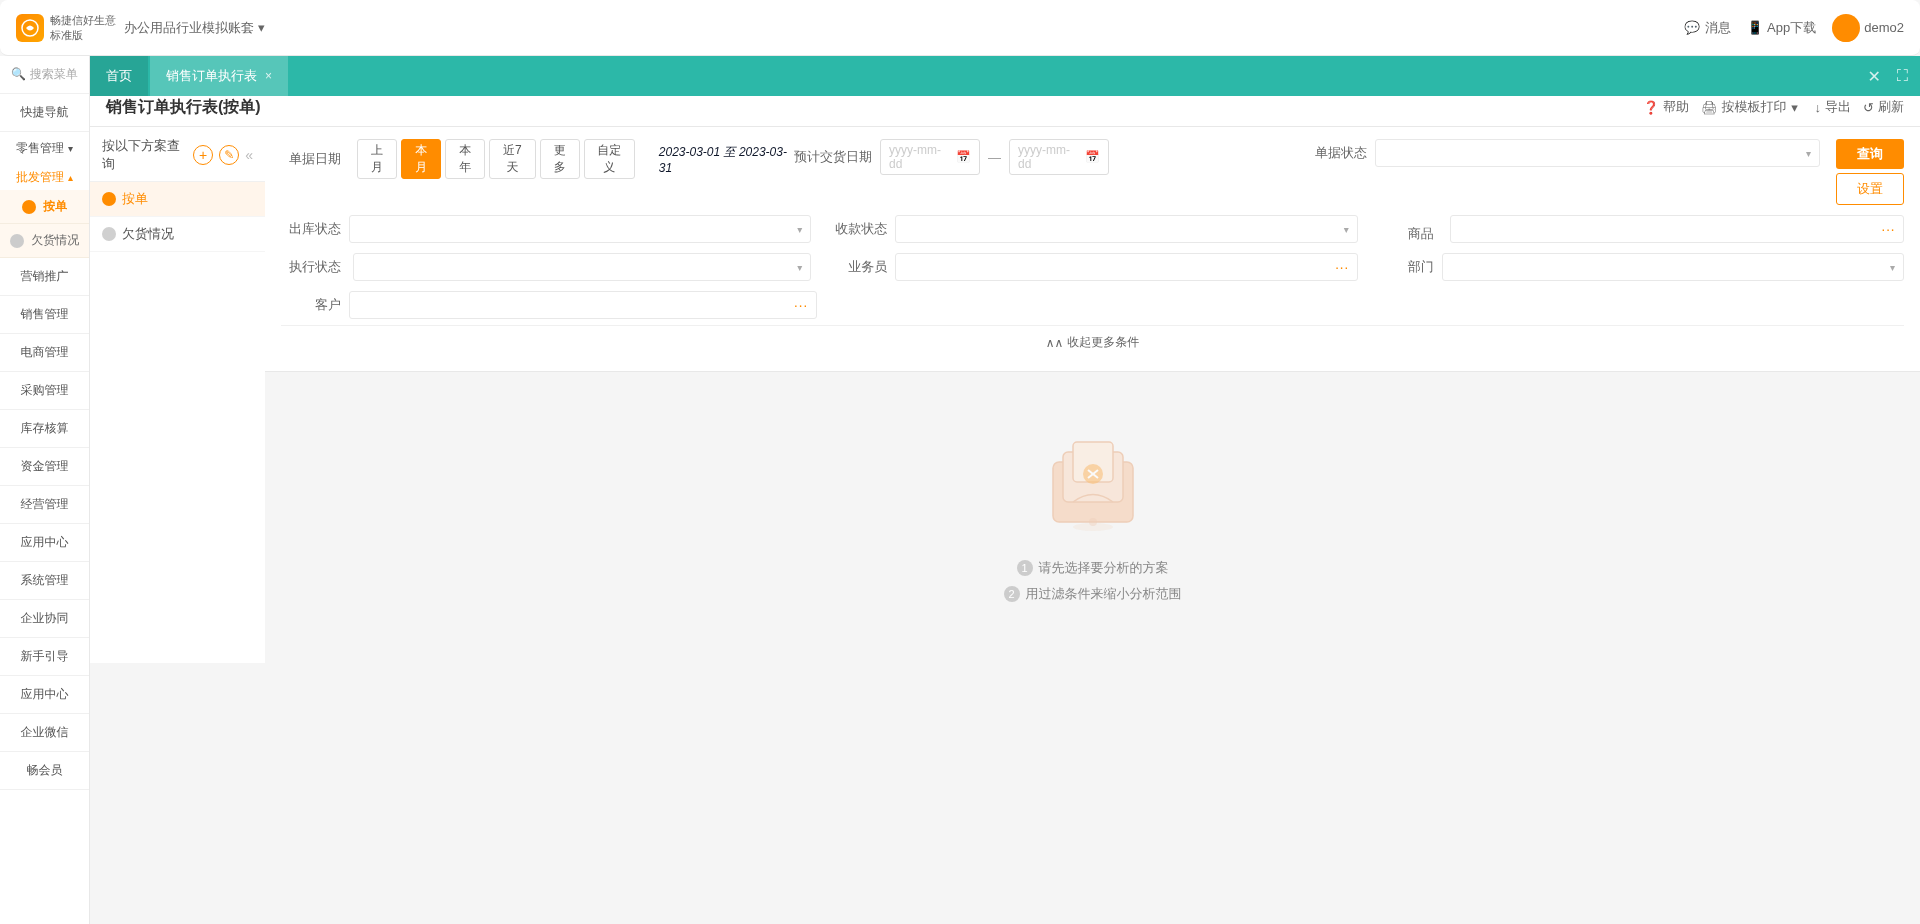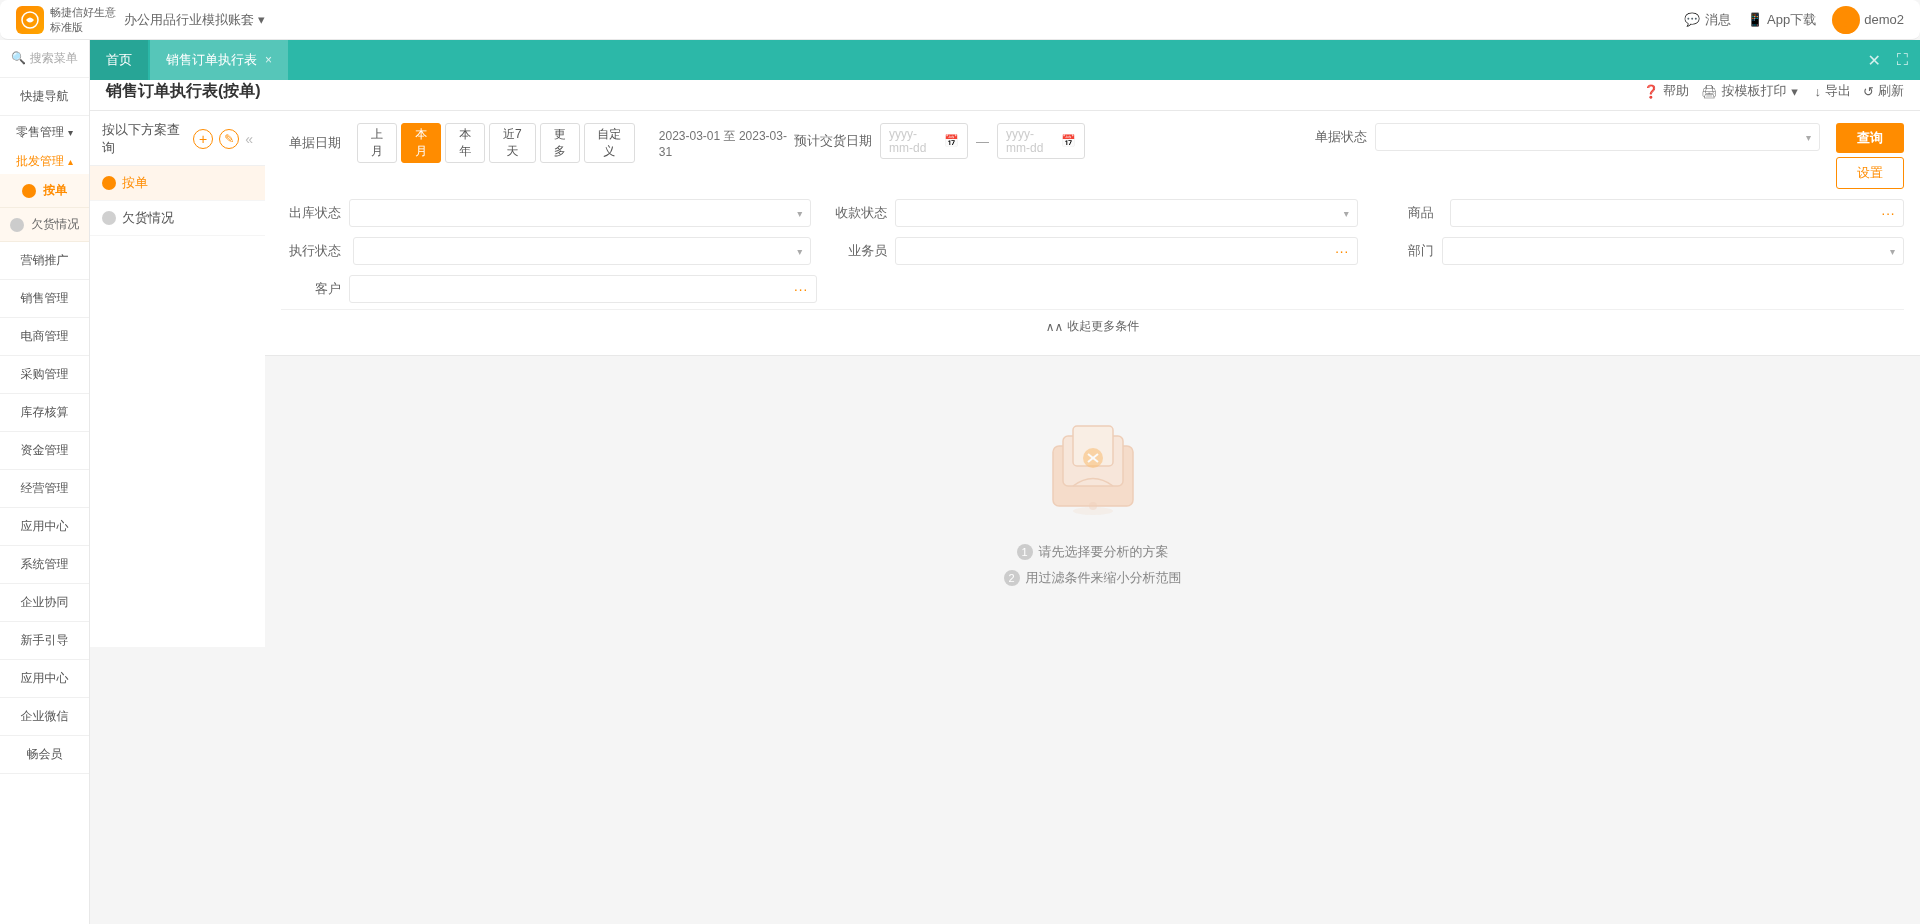--- a/index.html
+++ b/index.html
@@ -1,20 +1,20 @@
 <!DOCTYPE html>
 <html><head>
   <meta charset="utf-8">
   <style>
     * { box-sizing: border-box; margin: 0; padding: 0; }
     body { font-family: 'Microsoft YaHei', Arial, sans-serif; font-size: 13px; background: #f5f5f5; color: #333; height: 924px; overflow: hidden; display: flex; flex-direction: column; }
 
     
     .top-bar {
-      height: 40px;
+      height: 56px;
       background: #fff;
       display: flex;
       align-items: center;
       justify-content: space-between;
       padding: 0 16px;
       border-bottom: 1px solid #e8e8e8;
       flex-shrink: 0;
       border-radius: 8px;
     }
     .top-bar-left { display: flex; align-items: center; gap: 8px; }
@@ -116,21 +116,21 @@
       background: #fff;
       margin: 0;
       padding: 12px 16px;
       border-bottom: 1px solid #e8e8e8;
     }
     .filter-label { color: #666; font-size: 13px; white-space: nowrap; min-width: 60px; text-align: right; }
     .filter-label-wide { min-width: 70px; }
     .date-filter-btns { display: flex; align-items: center; gap: 4px; }
     .date-btn { padding: 2px 8px; border: 1px solid #ddd; border-radius: 3px; background: #fff; cursor: pointer; font-size: 12px; color: #555; }
     .date-btn.active { background: #ff8c00; color: white; border-color: #ff8c00; }
-    .date-input { border: 1px solid #ddd; border-radius: 3px; padding: 3px 8px; font-size: 12px; color: #333; width: 88px; display: flex; align-items: center; gap: 4px; background: #fff; }
+    .date-input { border: 1px solid #ddd; border-radius: 3px; padding: 3px 8px; font-size: 12px; color: #333; width: 100px; display: flex; align-items: center; gap: 4px; background: #fff; }
     .collapse-btn { display: flex; align-items: center; justify-content: center; gap: 4px; color: #666; font-size: 12px; cursor: pointer; padding: 4px 12px; }
     .collapse-row { text-align: center; padding: 4px 0; border-top: 1px solid #f0f0f0; }
 
     
     .main-panel { display: flex; flex: 1; overflow: hidden; }
 
     
     .right-content { flex: 1; display: flex; flex-direction: column; overflow: hidden; }
 
     
@@ -161,21 +161,21 @@
       align-items: center;
       justify-content: center;
       flex-direction: column;
       gap: 8px;
       padding: 60px;
     }
     .empty-tip { color: #888; font-size: 13px; display: flex; align-items: center; gap: 6px; }
     .tip-num { width: 16px; height: 16px; border-radius: 50%; background: #ccc; color: white; font-size: 11px; display: flex; align-items: center; justify-content: center; flex-shrink: 0; }
 
     
-    .date-range-text { font-size: 12px; color: #737373; margin-left: 8px; }
+    .date-range-text { font-size: 12px; color: #0f172a; margin-left: 8px; font-style: italic; }
     .filter-input-box {
       flex: 1;
       border: 1px solid #e8e8e8;
       border-radius: 3px;
       padding: 4px 8px;
       font-size: 12px;
       color: #333;
       background: #fff;
       display: flex;
       align-items: center;
@@ -418,21 +418,21 @@
                   <span class="arrow">▾</span>
                 </div>
               </div>
               <div style="display:flex;align-items:center;gap:8px;flex:1;">
                 <span class="filter-label">收款状态</span>
                 <div class="filter-input-box" style="flex:1;">
                   <span></span>
                   <span class="arrow">▾</span>
                 </div>
               </div>
-              <div style="display:flex;align-items:center;gap:16px;flex:1;">
+              <div style="display:flex;align-items:flex-end;gap:16px;flex:1;">
                 <span class="filter-label">商品</span>
                 <div class="filter-input-box" style="flex:1;">
                   <span></span>
                   <span class="dots">···</span>
                 </div>
               </div>
             </div>
 
             <div style="display:flex;align-items:center;gap:16px;margin-bottom:10px;">
               <div style="display:flex;align-items:center;gap:12px;flex:1;">

